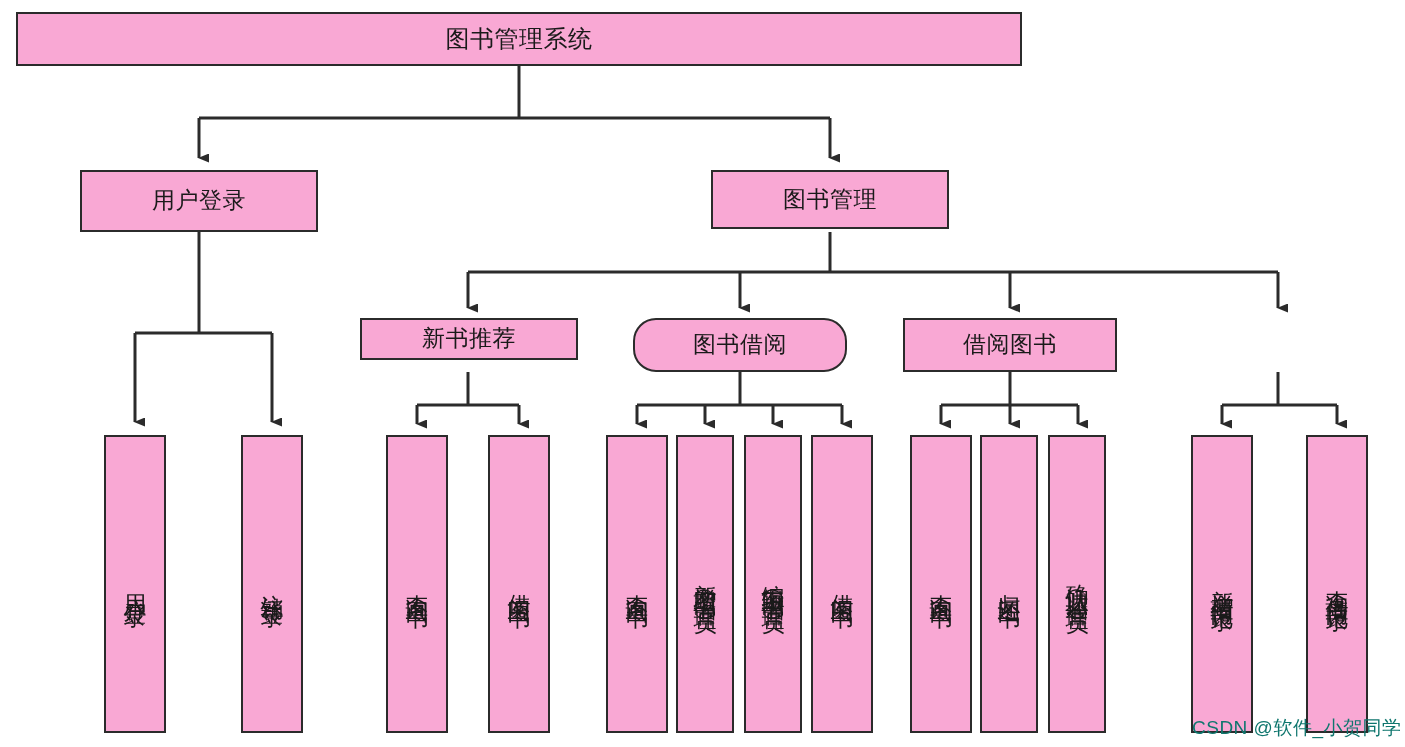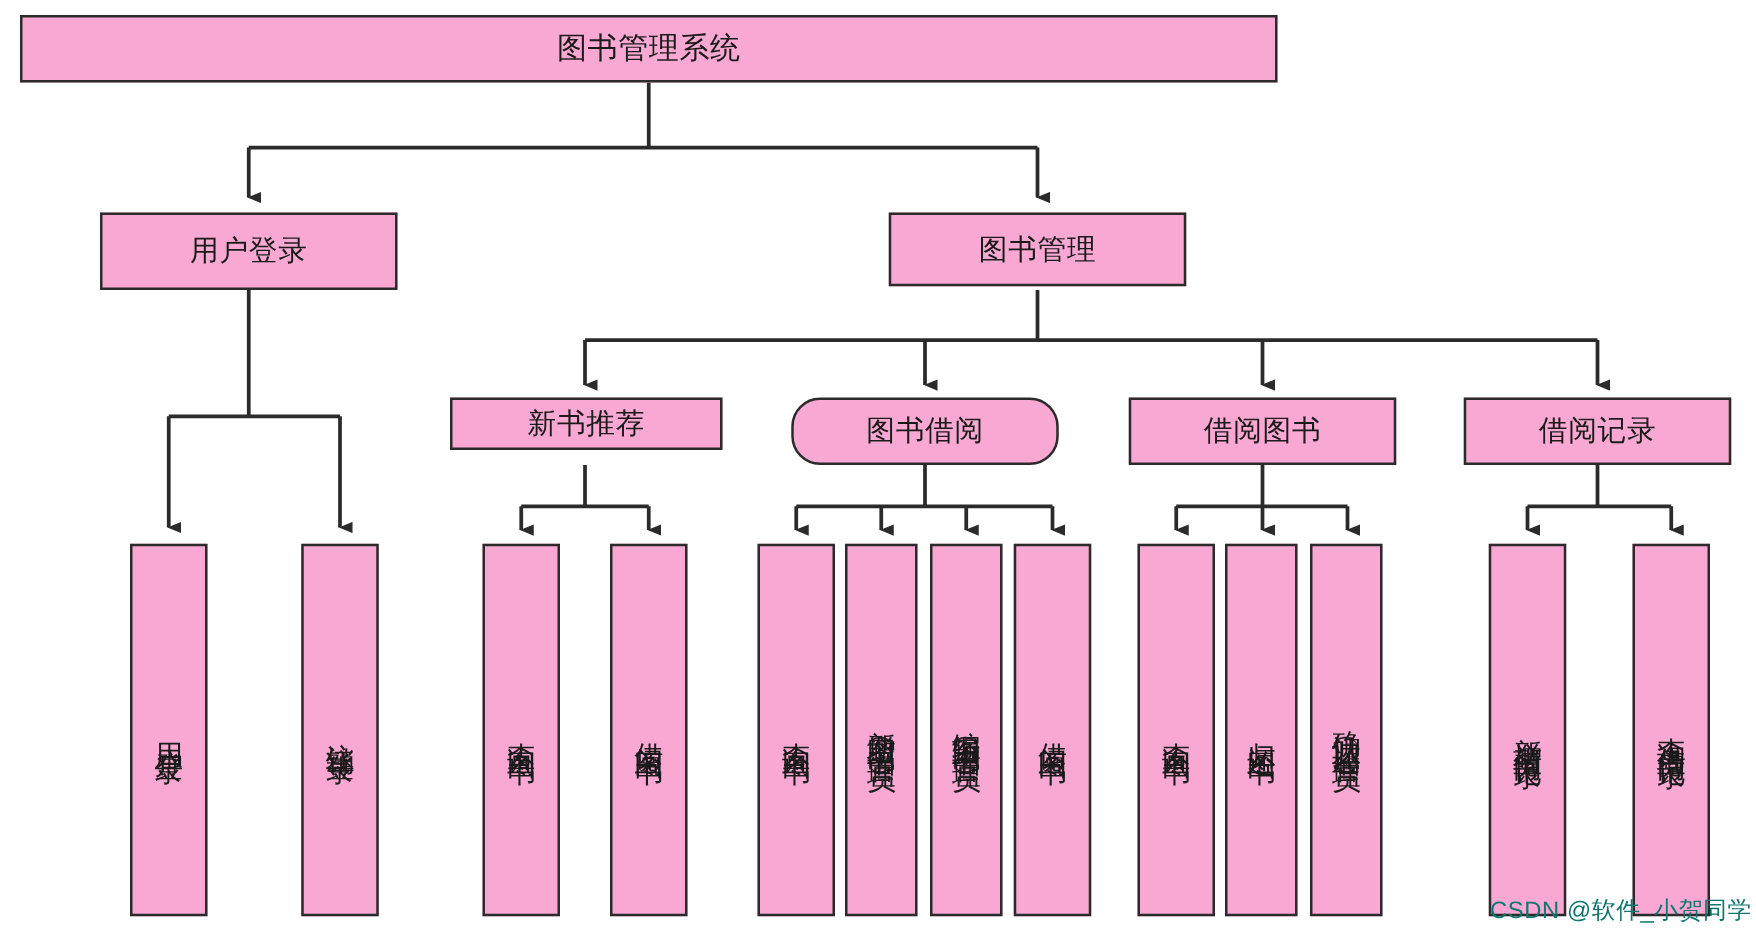--- a/index.html
+++ b/index.html
@@ -151,23 +151,20 @@
   </div>
 
   <div class="node-box horizontal" style="left:633px; top:318px; width:214px; height:54px;border-radius:23px;">
     <span class="node-label">图书借阅</span>
   </div>
 
   <div class="node-box horizontal" style="left:903px; top:318px; width:214px; height:54px;">
     <span class="node-label">借阅图书</span>
   </div>
 
-  <div class="node-box horizontal" style="left:1171px; top:318px; width:214px; height:54px;">
-    <span class="node-label">借阅记录</span>
-  </div>
 
   <div class="node-box vertical" style="left:104px; top:435px; width:62px; height:298px;">
     <span class="node-label">用户登录</span>
   </div>
 
   <div class="node-box vertical" style="left:241px; top:435px; width:62px; height:298px;">
     <span class="node-label">注销登录</span>
   </div>
 
   <div class="node-box vertical" style="left:386px; top:435px; width:62px; height:298px;">

